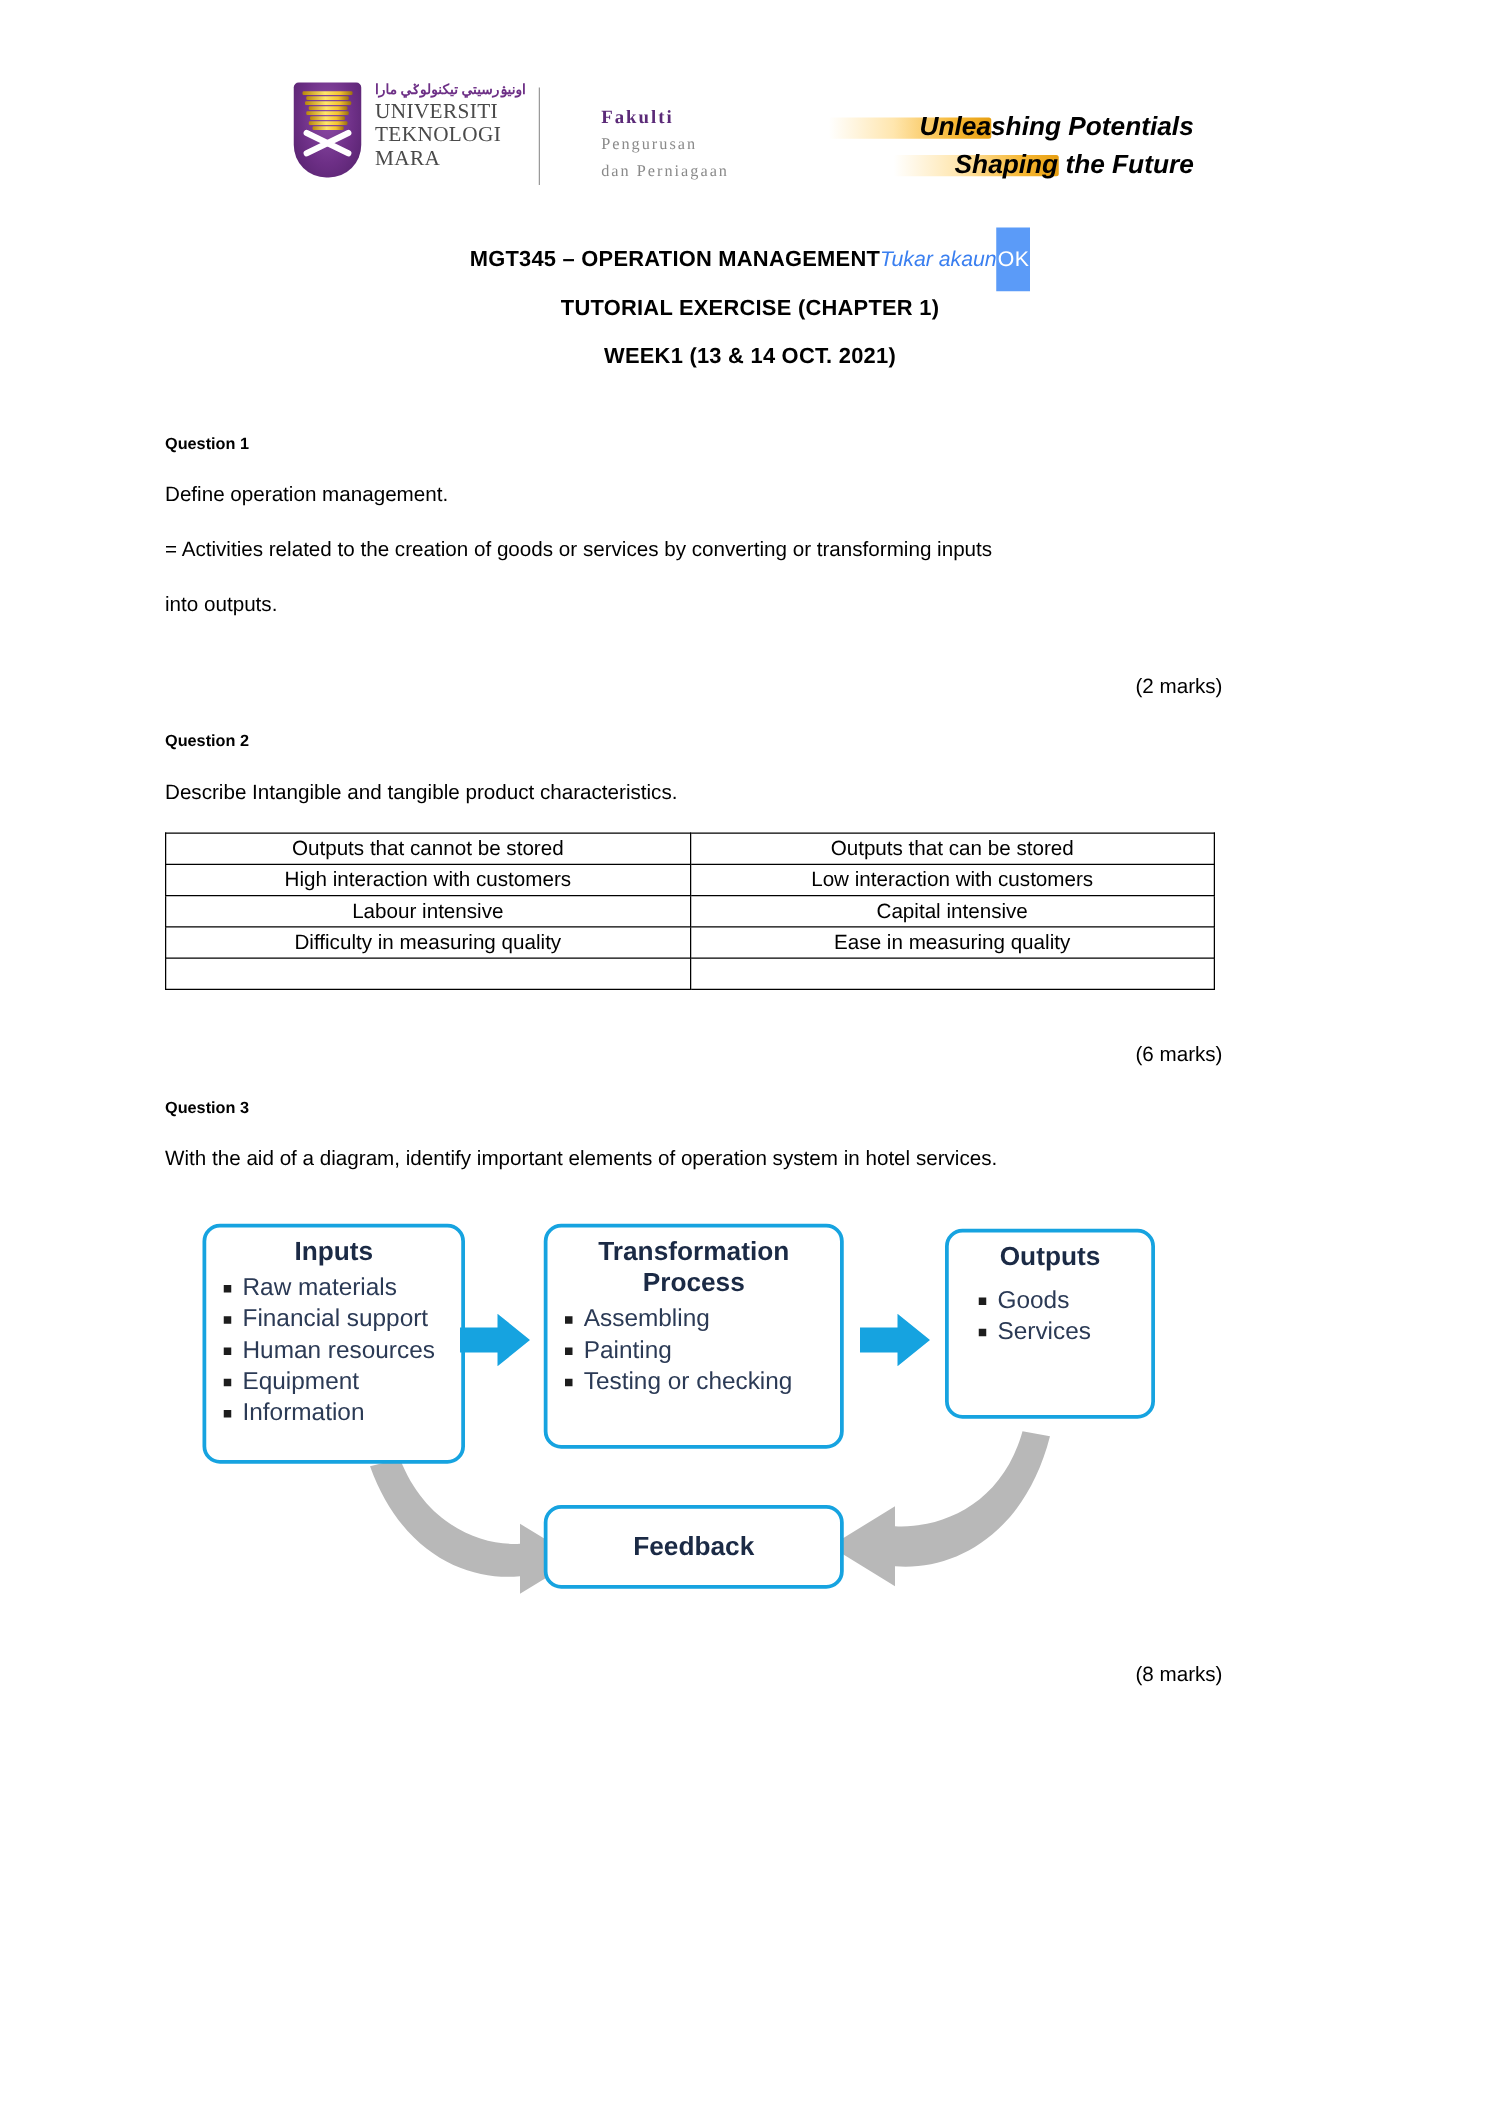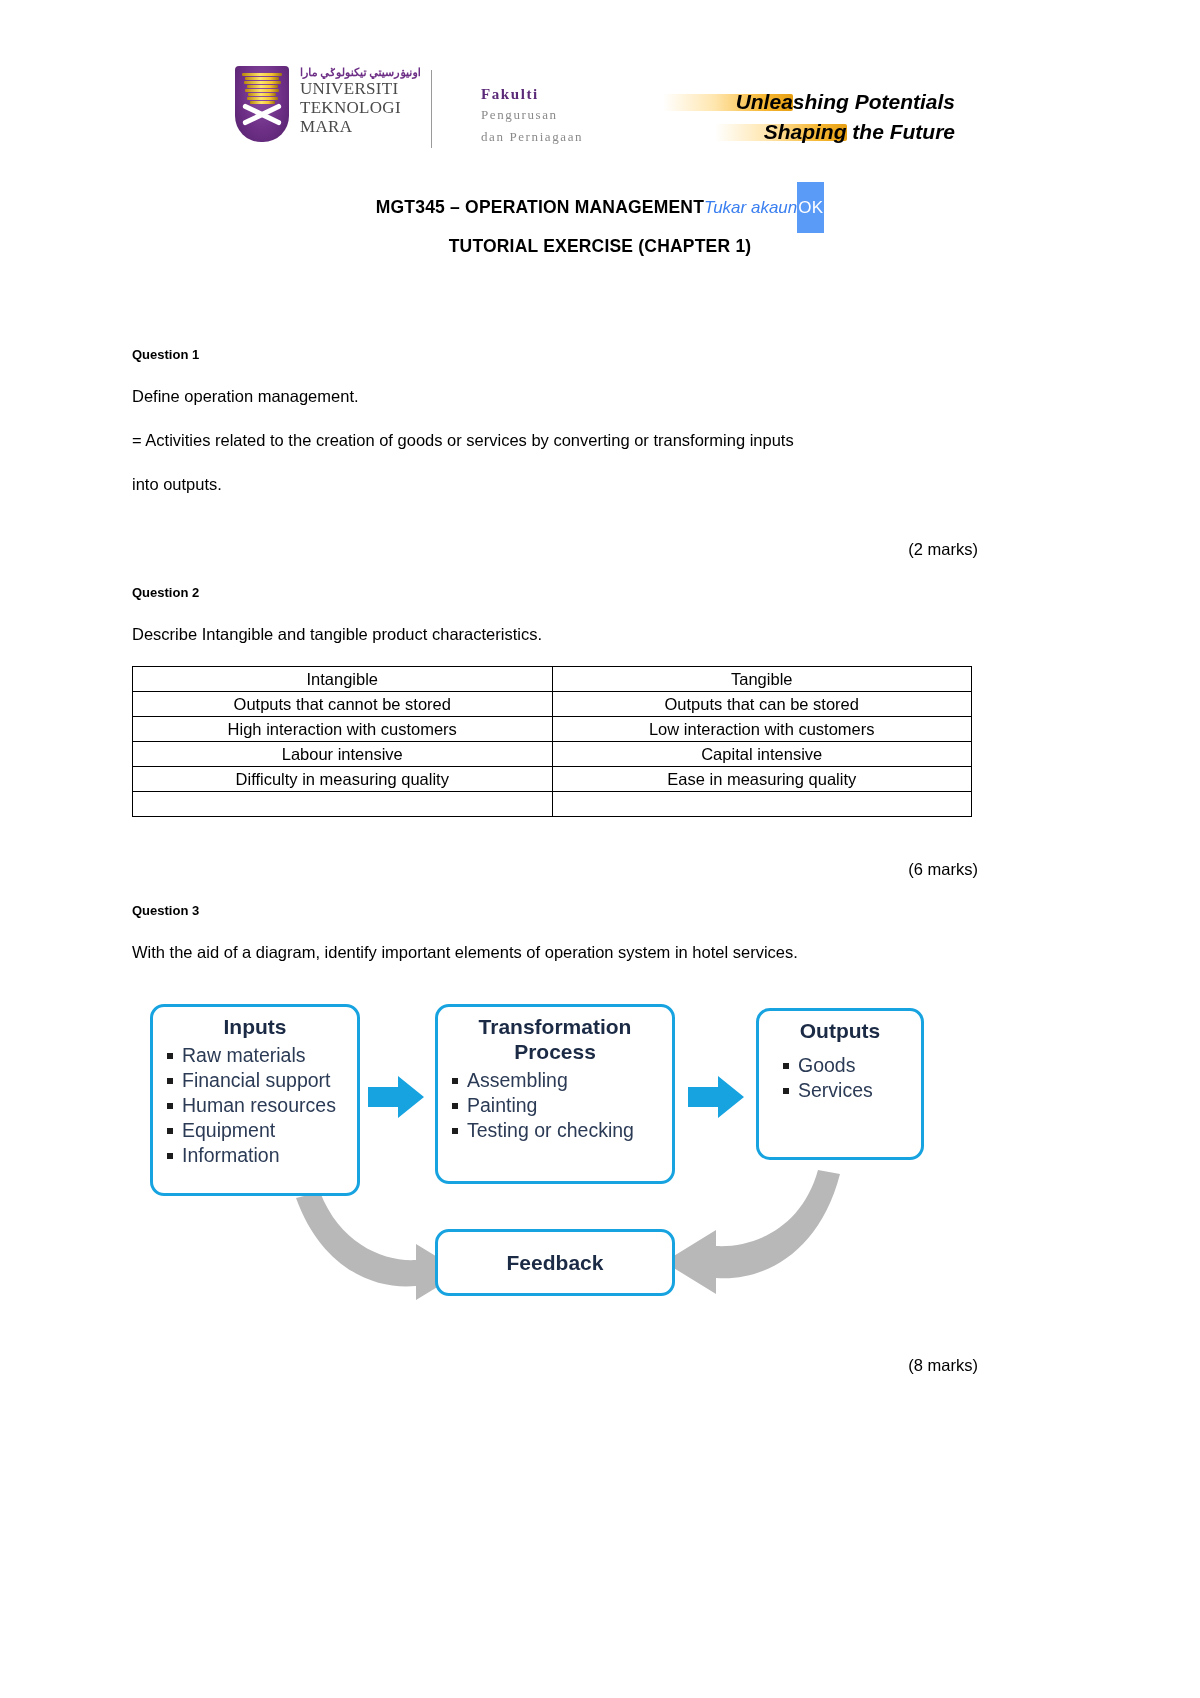--- a/index.html
+++ b/index.html
@@ -153,21 +153,21 @@
   }
   .dbox ul { list-style: none; margin: 4px 0 0 0; padding: 0 0 0 14px; }
   .dbox ul li {
     font-size: 19.5px; line-height: 25px; color: #2b3a55;
     position: relative; padding-left: 15px; white-space: nowrap;
   }
   .dbox ul li:before {
     content: ""; position: absolute; left: 0; top: 10px;
     width: 6px; height: 6px; background: #1d1d1d;
   }
-  #box-inputs      { left: 18px;  top: 8px;   width: 210px; height: 192px; }
+  #box-inputs      { left: 30px;  top: 8px;   width: 210px; height: 192px; }
   #box-transform   { left: 303px; top: 8px;   width: 240px; height: 180px; }
   #box-outputs     { left: 624px; top: 12px;  width: 168px; height: 152px; }
   #box-feedback    { left: 303px; top: 233px; width: 240px; height: 67px; }
   #box-feedback .dtitle { padding-top: 18px; }
 
   .arrow-blue {
     position: absolute;
     width: 56px; height: 42px;
   }
   .arrow-blue svg { display: block; }
@@ -227,42 +227,39 @@
         <div class="tag-text">Shaping the Future</div>
       </div>
     </div>
   </div>
 
   <div class="doc-titles">
     <div class="doc-title">
       <span>MGT345 – OPERATION MANAGEMENT</span><span class="annot-blue">Tukar akaun</span><span class="annot-ok">OK</span>
     </div>
     <div class="doc-title">TUTORIAL EXERCISE (CHAPTER 1)</div>
+    <div class="doc-title">WEEK1 (13 &amp; 14 OCT. 2021)</div>
   </div>
 
   <div class="content">
 
     <div class="q-head">Question 1</div>
     <div class="q-text">Define operation management.</div>
     <div class="q-text">= Activities related to the creation of goods or services by converting or transforming inputs</div>
     <div class="q-text">into outputs.</div>
     <div style="height:22px"></div>
     <div class="marks">(2 marks)</div>
 
     <div style="height:24px"></div>
 
     <div class="q-head">Question 2</div>
     <div class="q-text tight">Describe Intangible and tangible product characteristics.</div>
 
     <table class="ch-table">
       <tbody>
-        <tr>
-          <td>Intangible</td>
-          <td>Tangible</td>
-        </tr>
         <tr>
           <td>Outputs that cannot be stored</td>
           <td>Outputs that can be stored</td>
         </tr>
         <tr>
           <td>High interaction with customers</td>
           <td>Low interaction with customers</td>
         </tr>
         <tr>
           <td>Labour intensive</td>

